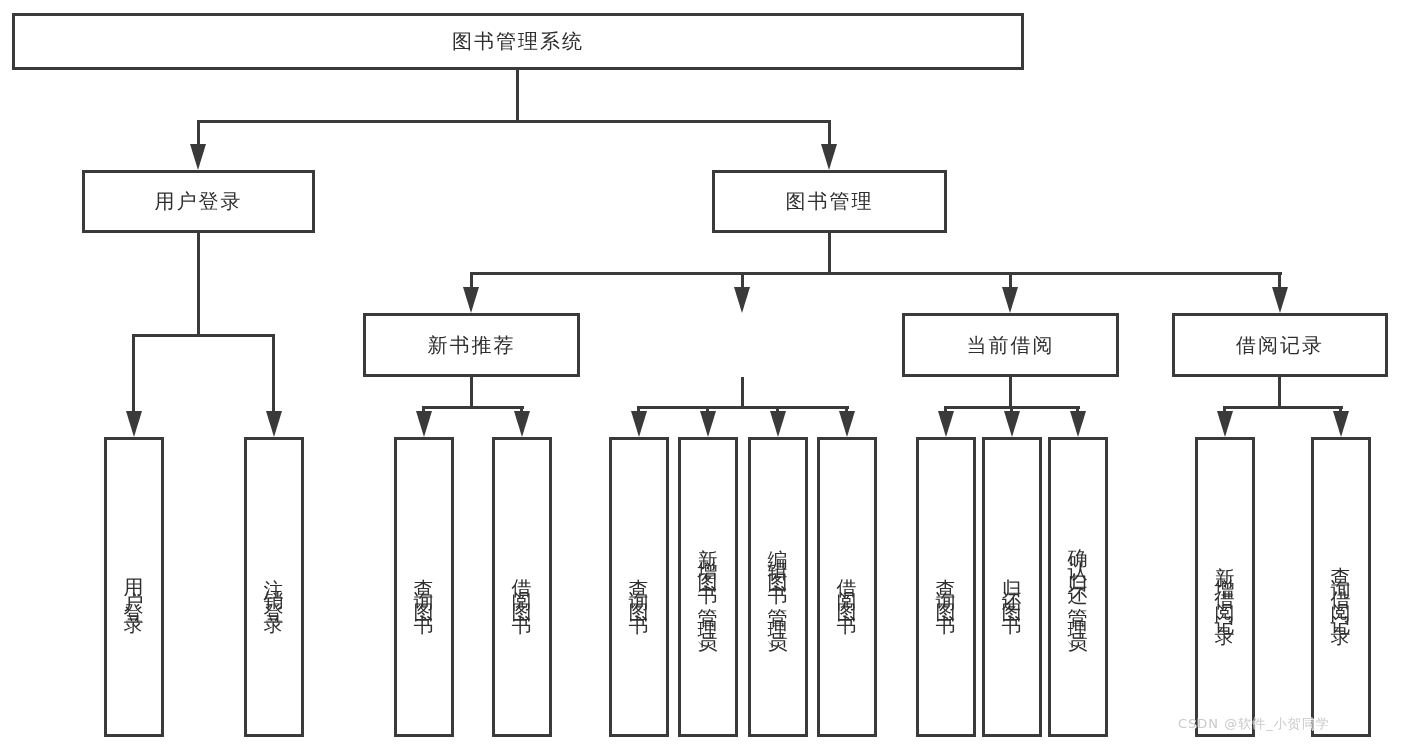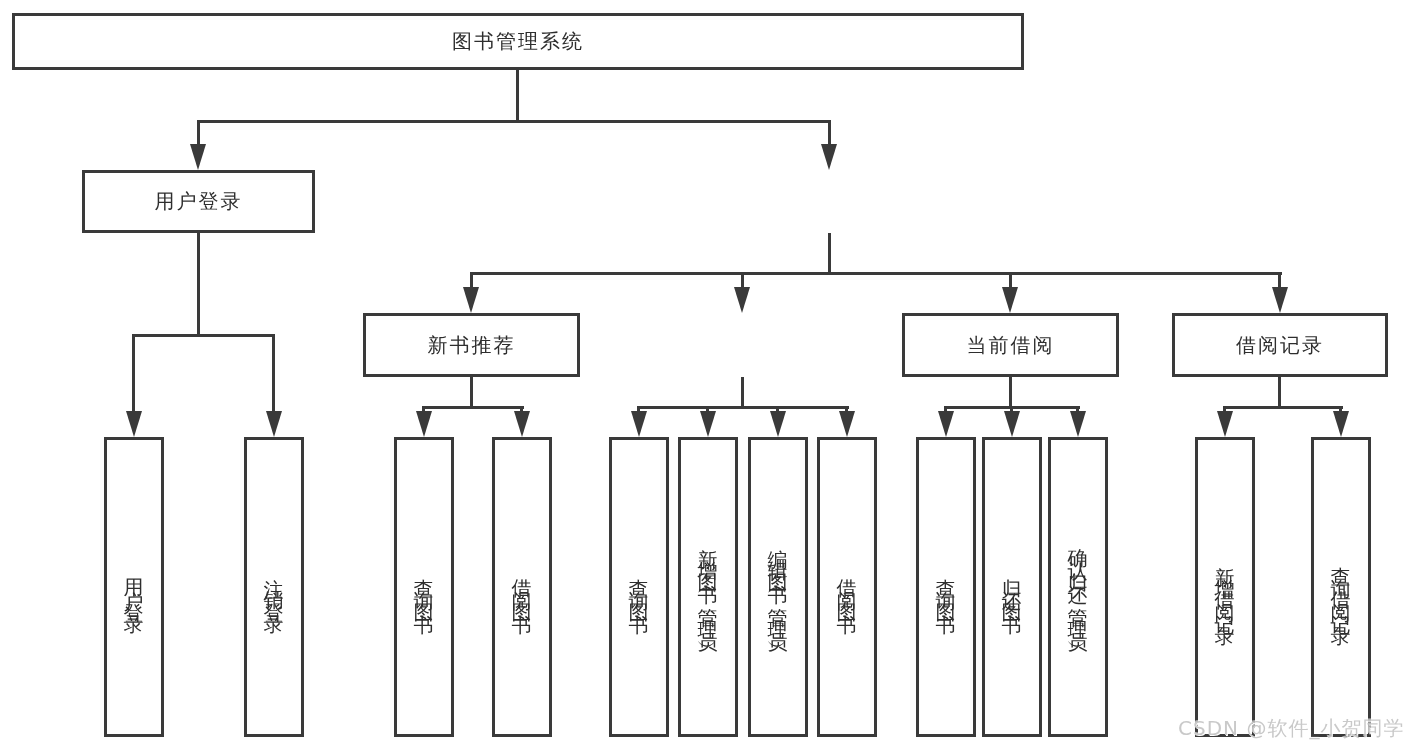--- a/index.html
+++ b/index.html
@@ -11,31 +11,32 @@
        font-size:20px;color:#2e2e2e;z-index:2;}
   .hbox{letter-spacing:2px;white-space:nowrap;}
   .vbox{writing-mode:vertical-rl;text-orientation:mixed;letter-spacing:12px;
         line-height:1;text-align:center;}
   .hl{position:absolute;height:3px;background:#3a3a3a;z-index:1;}
   .vl{position:absolute;width:3px;background:#3a3a3a;z-index:1;}
   .arr{position:absolute;width:0;height:0;z-index:1;
        border-left:8px solid transparent;border-right:8px solid transparent;
        border-top:26px solid #3a3a3a;}
   .watermark{position:absolute;left:1178px;top:715px;z-index:5;
-       font-size:20px;letter-spacing:1px;color:#c9c9c9;white-space:nowrap;
+       font-size:13px;letter-spacing:1px;color:#c9c9c9;white-space:nowrap;
        text-shadow:1px 1px 0 #ffffff, -1px -1px 0 rgba(255,255,255,0.6);}
 </style>
 </head>
 <body>
 
 <div class="canvas">
 
   <div class="box hbox" style="left:12px;top:13px;width:1012px;height:57px">图书管理系统</div>
 
   <div class="box hbox" style="left:82px;top:170px;width:233px;height:63px">用户登录</div>
+  <div class="box hbox" style="left:712px;top:170px;width:235px;height:63px">图书管理</div>
 
   <div class="box hbox" style="left:363px;top:313px;width:217px;height:64px">新书推荐</div>
   <div class="box hbox" style="left:1172px;top:313px;width:216px;height:64px">借阅记录</div>
   <div class="box hbox" style="left:902px;top:313px;width:217px;height:64px">当前借阅</div>
 
   <div class="box vbox" style="left:104px;top:437px;width:60px;height:300px">用户登录</div>
   <div class="box vbox" style="left:244px;top:437px;width:60px;height:300px">注销登录</div>
 
   <div class="box vbox" style="left:394px;top:437px;width:60px;height:300px">查询图书</div>
   <div class="box vbox" style="left:492px;top:437px;width:60px;height:300px">借阅图书</div>

